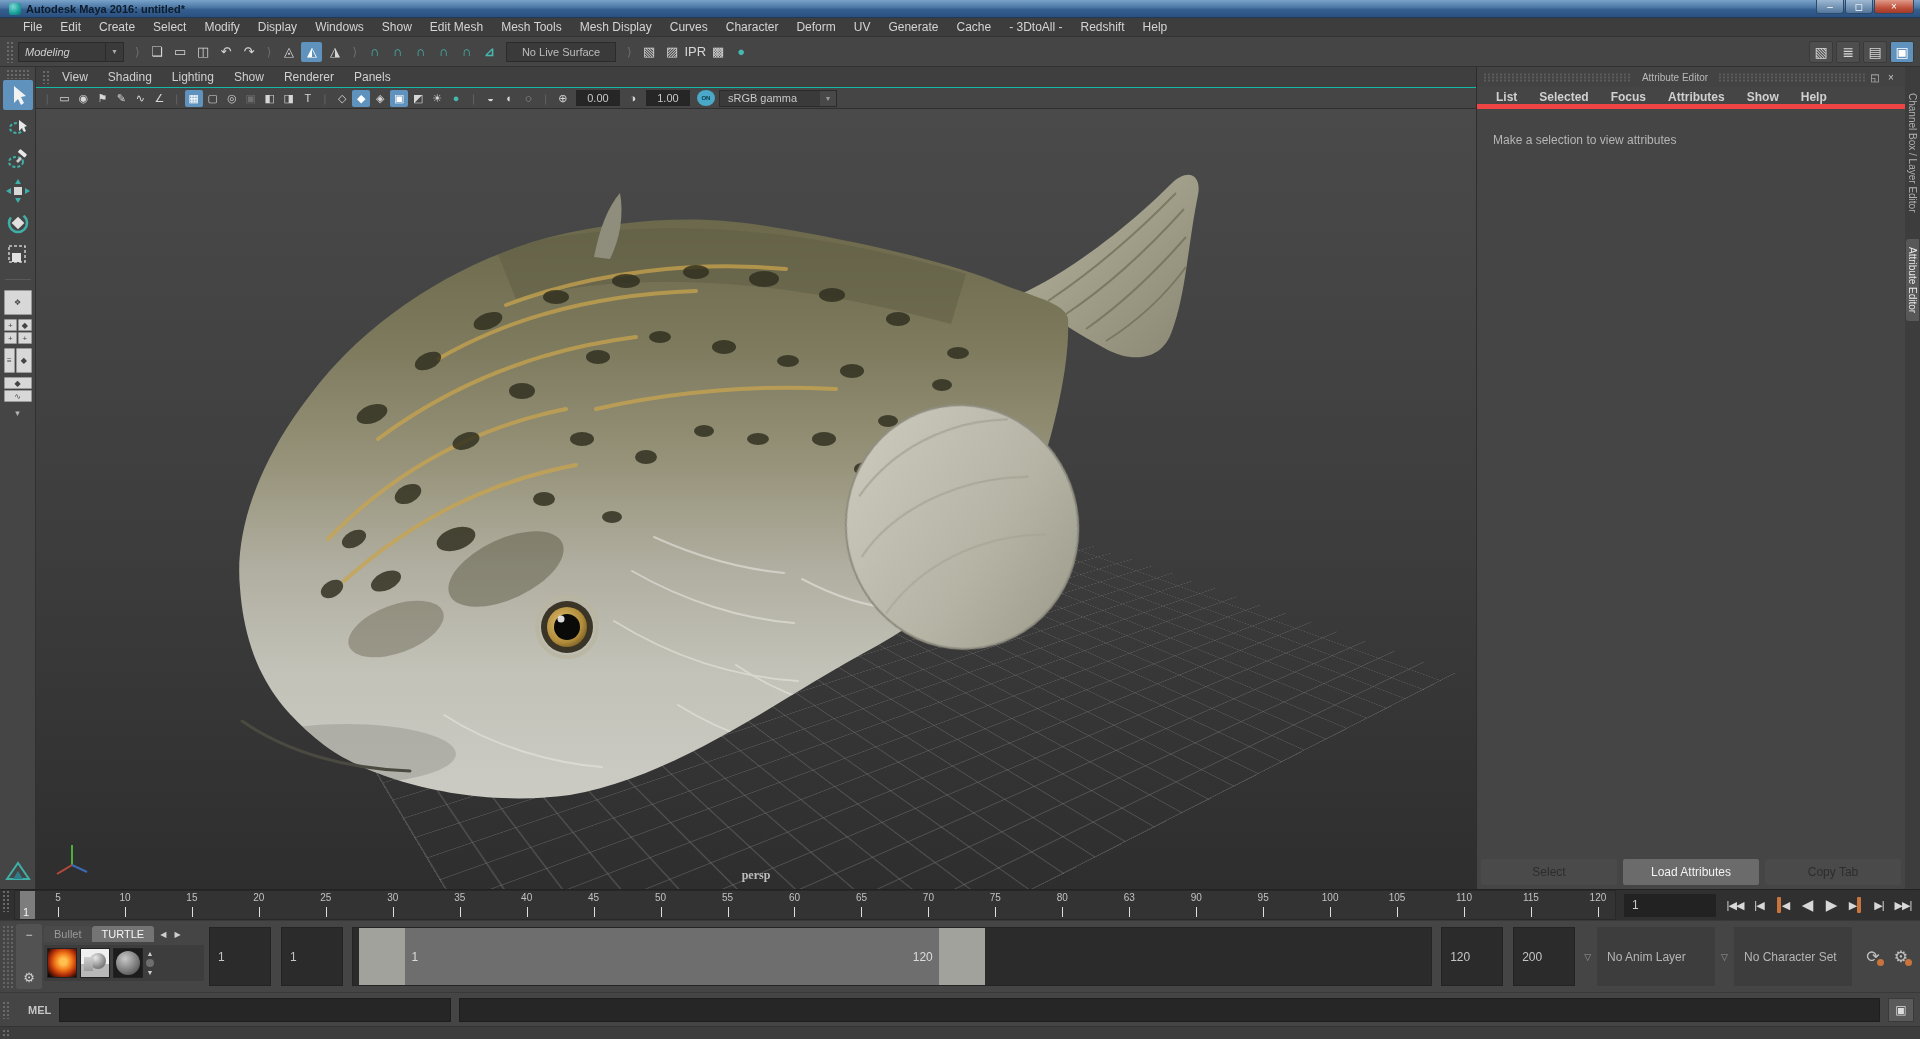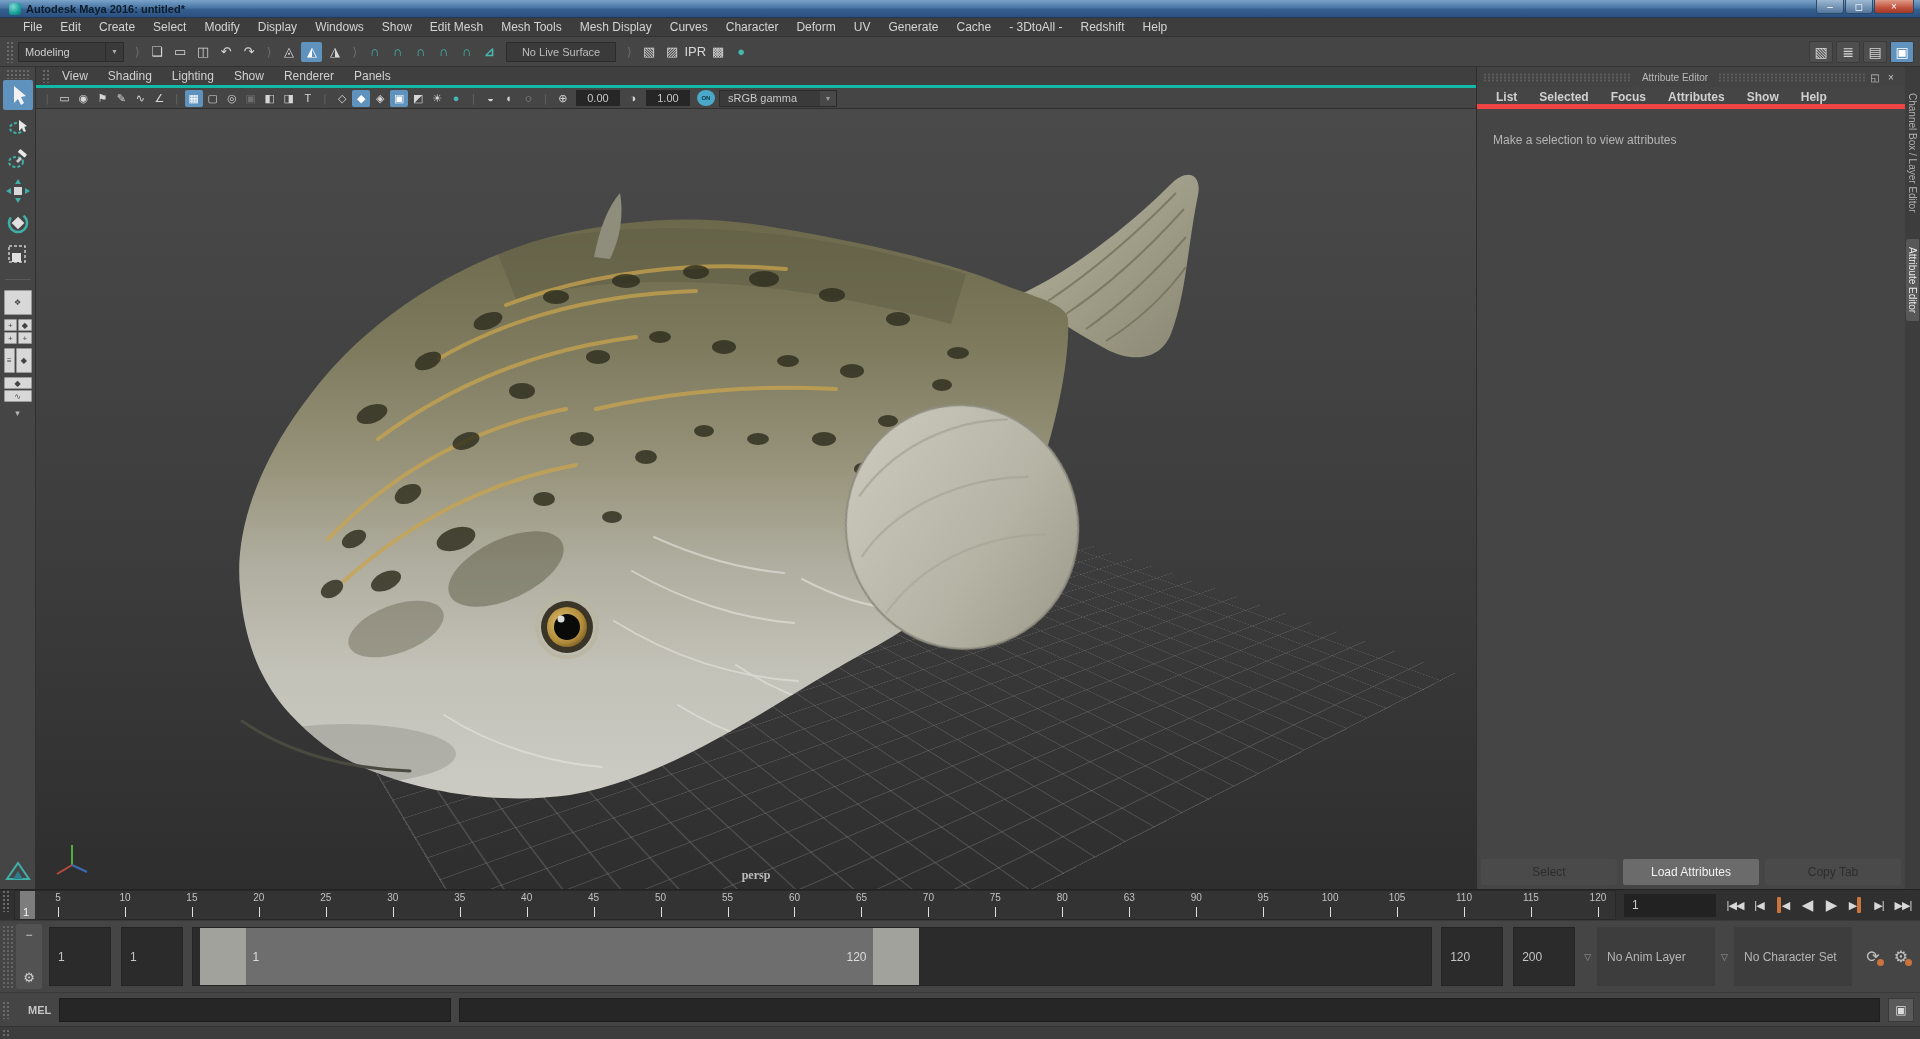--- a/index.html
+++ b/index.html
@@ -24,21 +24,21 @@
     display:flex; align-items:center; padding-left:14px; }
   .menubar .menu-item { font-size:12px; color:#d4d4d4; padding:0 9px; white-space:nowrap; }
 
   
   .toolbar { height:30px; background:#454545; border-bottom:1px solid #313131;
     display:flex; align-items:center; padding:0 4px; gap:2px; }
   .drag-dots { width:8px; height:22px; margin:0 2px;
     background-image:radial-gradient(circle,#6a6a6a 1px,transparent 1.3px); background-size:4px 4px; }
   .menuset { display:flex; height:20px; margin-right:4px; }
   .menuset-label { width:88px; background:#3a3a3a; border:1px solid #2b2b2b; font-size:11px;
-    color:#cfcfcf; display:flex; align-items:center; padding-left:6px; }
+    color:#cfcfcf; display:flex; align-items:center; padding-left:6px;font-style:italic; }
   .menuset-arrow { width:18px; background:#3a3a3a; border:1px solid #2b2b2b; border-left:none;
     font-size:7px; color:#aaa; display:flex; align-items:center; justify-content:center; }
   .tb-sep { color:#6e6e6e; font-size:12px; padding:0 5px; }
   .icon-box { display:inline-flex; align-items:center; justify-content:center;
     width:21px; height:20px; color:#d6d6d6; font-size:13px; border-radius:2px; }
   .icon-box[data-state="on"] { background:#5f93bd; color:#ffffff; }
   .icon-box[data-state="dim"] { color:#6e6e6e; }
   .icon-box[data-state="teal"] { color:#46b8b0; }
   .snap-group .icon-box { color:#46b8b0; font-weight:bold; }
   .live-field { width:110px; height:20px; background:#3a3a3a; border:1px solid #2b2b2b;
@@ -59,21 +59,21 @@
   .tool-sep { width:26px; height:1px; background:#5a5a5a; margin:8px 0; }
   .layout-btn { width:28px; height:25px; margin:2px 0; display:flex; gap:1px; }
   .lay-cell { background:#d8d8d8; border:1px solid #9a9a9a; border-radius:1px; flex:1;
     display:flex; align-items:center; justify-content:center; font-size:8px; color:#444; }
   .lay-col { display:flex; flex-direction:column; gap:1px; flex:1; }
   .more-arrow { color:#b5b5b5; font-size:9px; margin-top:4px; }
   .toolbox-bottom { margin-top:auto; margin-bottom:4px; }
 
   
   .vp-panel { flex:1; display:flex; flex-direction:column; min-width:0; border-right:1px solid #2d2d2d; }
-  .panel-menubar { height:21px; background:#3f3f3f; border-bottom:3px solid #14b8a6;
+  .panel-menubar { height:21px; background:#3f3f3f; border-bottom:1px solid #14b8a6;
     display:flex; align-items:center; padding-left:4px; }
   .panel-menubar .menu-item { font-size:12px; color:#d0d0d0; padding:0 10px; }
   .panel-toolbar { height:21px; background:#454545; border-bottom:1px solid #2f2f2f;
     display:flex; align-items:center; padding:0 4px; gap:1px; }
   .panel-toolbar .icon-box { width:18px; height:17px; font-size:11px; }
   .vt-sep { color:#666; font-size:10px; padding:0 3px; }
   .num-field { width:44px; height:16px; background:#262626; color:#c8c8c8; font-size:11px;
     display:flex; align-items:center; justify-content:center; margin:0 3px; }
   .gamma-on { width:18px; height:16px; border-radius:50%; background:#4aa8c8; color:#083a4a;
     font-size:6px; font-weight:bold; display:flex; align-items:center; justify-content:center; margin:0 3px; }
@@ -657,20 +657,37 @@
       <div class="pb">▶▶|</div>
     </div>
   </div>
 
   <div class="range-row">
     <div class="rr-handle"></div>
     <div class="rr-strip">
       <span style="font-size:12px;">−</span>
       <span style="font-size:13px;">⚙</span>
     </div>
+    <div class="rr-left">
+      <div class="rend-tabs">
+        <div class="rend-tab">Bullet</div>
+        <div class="rend-tab" data-state="on">TURTLE</div>
+        <span class="tab-arrows">◀ ▶</span>
+      </div>
+      <div class="rend-thumbs">
+        <div class="thumb flame"></div>
+        <div class="thumb preview"></div>
+        <div class="thumb sphere"></div>
+        <div class="thumb-spinner">
+          <span>▲</span>
+          <span class="dot"></span>
+          <span>▼</span>
+        </div>
+      </div>
+    </div>
     <div class="rr-field">1</div>
     <div class="rr-field">1</div>
     <div class="range-slider">
       <div class="rs-bar">
         <div class="rs-handle left"></div>
         <span class="rs-start">1</span>
         <span class="rs-end">120</span>
         <div class="rs-handle right"></div>
       </div>
     </div>

